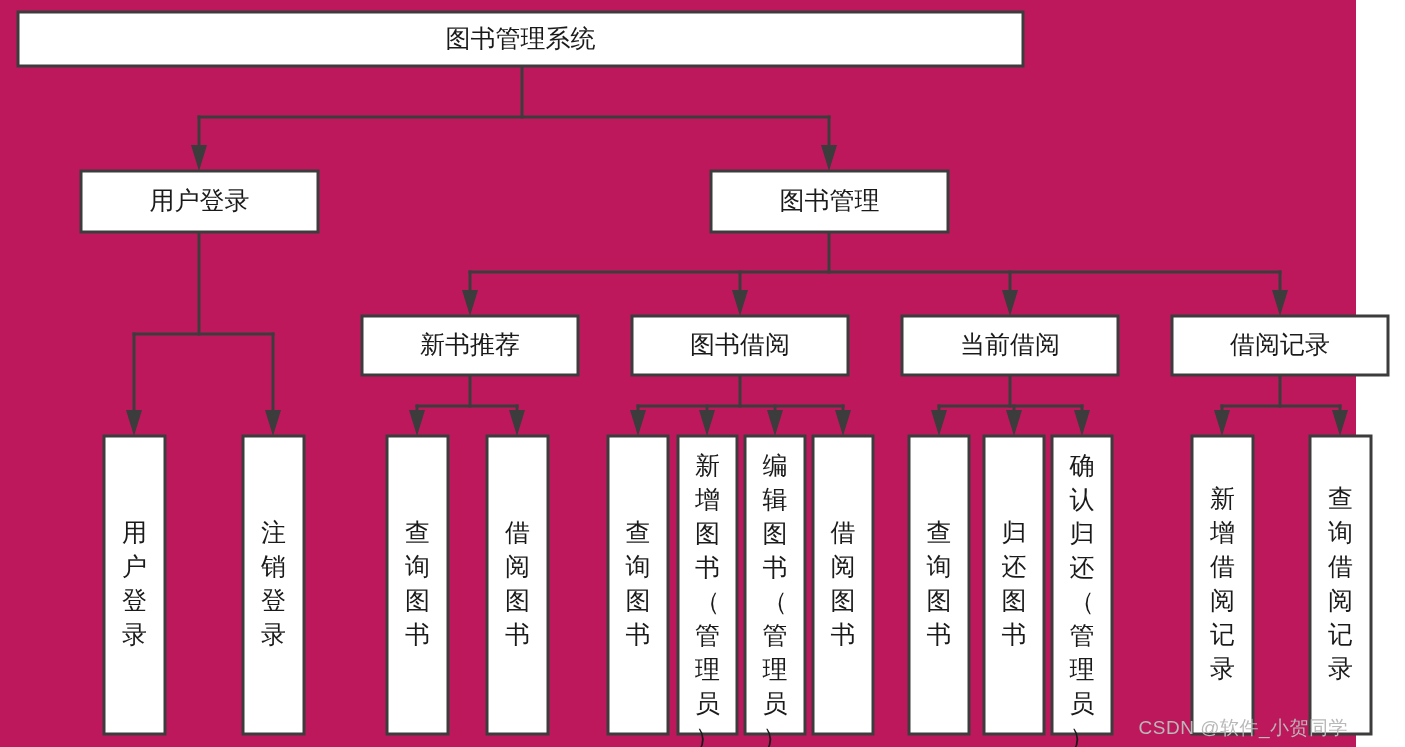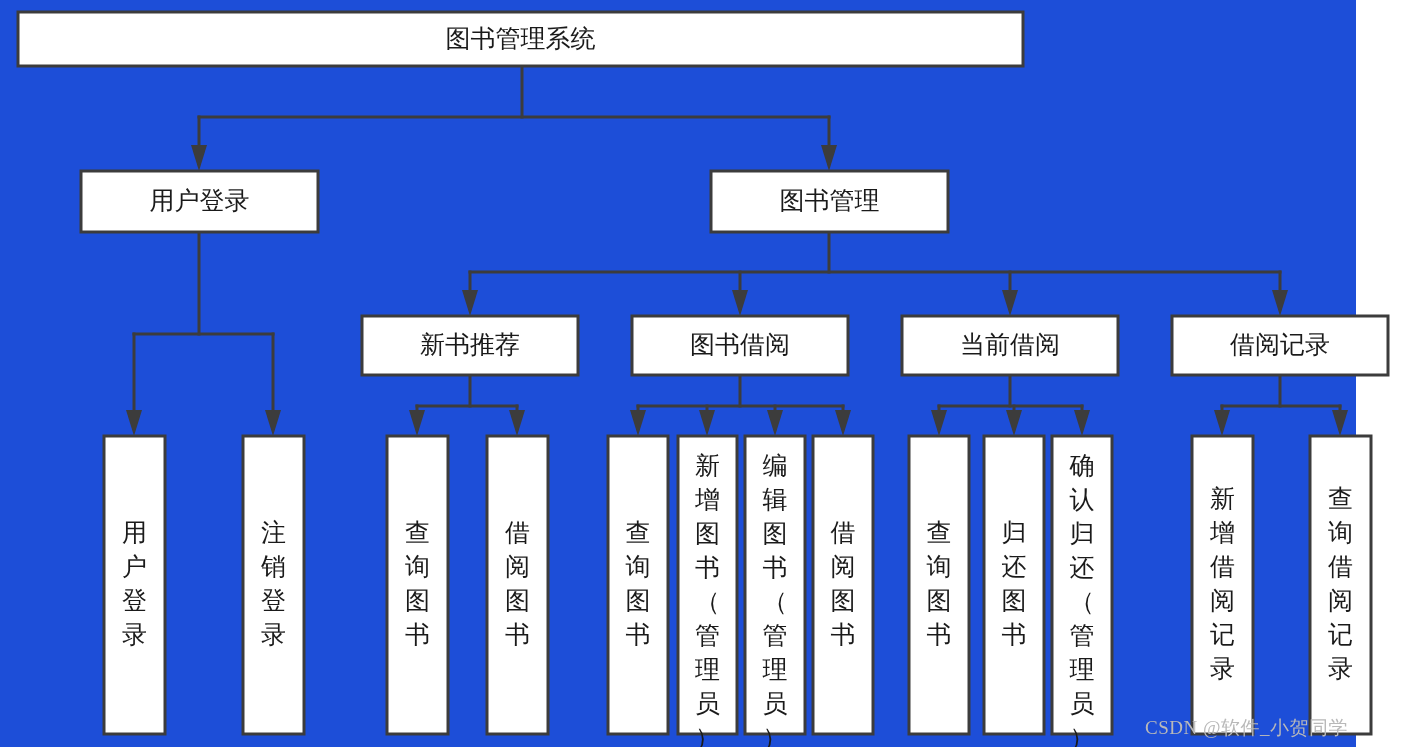--- a/index.html
+++ b/index.html
@@ -11,21 +11,21 @@
   body {
     width: 1405px;
     height: 747px;
     font-family: "Liberation Sans", "DejaVu Sans", sans-serif;
     overflow: hidden;
   }
   #diagram-root {
     position: relative;
     width: 1356px;
     height: 747px;
-    background: #1d4ed8;
+    background: #be185d;
   }
   svg.diagram-canvas {
     position: absolute;
     top: 0;
     left: 0;
     width: 1405px;
     height: 747px;
     display: block;
   }
   .node-box {
@@ -56,21 +56,21 @@
     font-size: 25px;
     fill: #1a1a1a;
     text-anchor: middle;
     dominant-baseline: middle;
     white-space: pre;
   }
   .watermark-text {
     position: absolute;
     right: 8px;
     bottom: 6px;
-    font-family: Liberation Serif, serif;
+    font-family: Liberation Sans, sans-serif;
     font-size: 19px;
     color: #b9b9b9;
     letter-spacing: 0.5px;
     user-select: none;
     white-space: nowrap;
   }
 </style>
 </head>
 <body>
 

